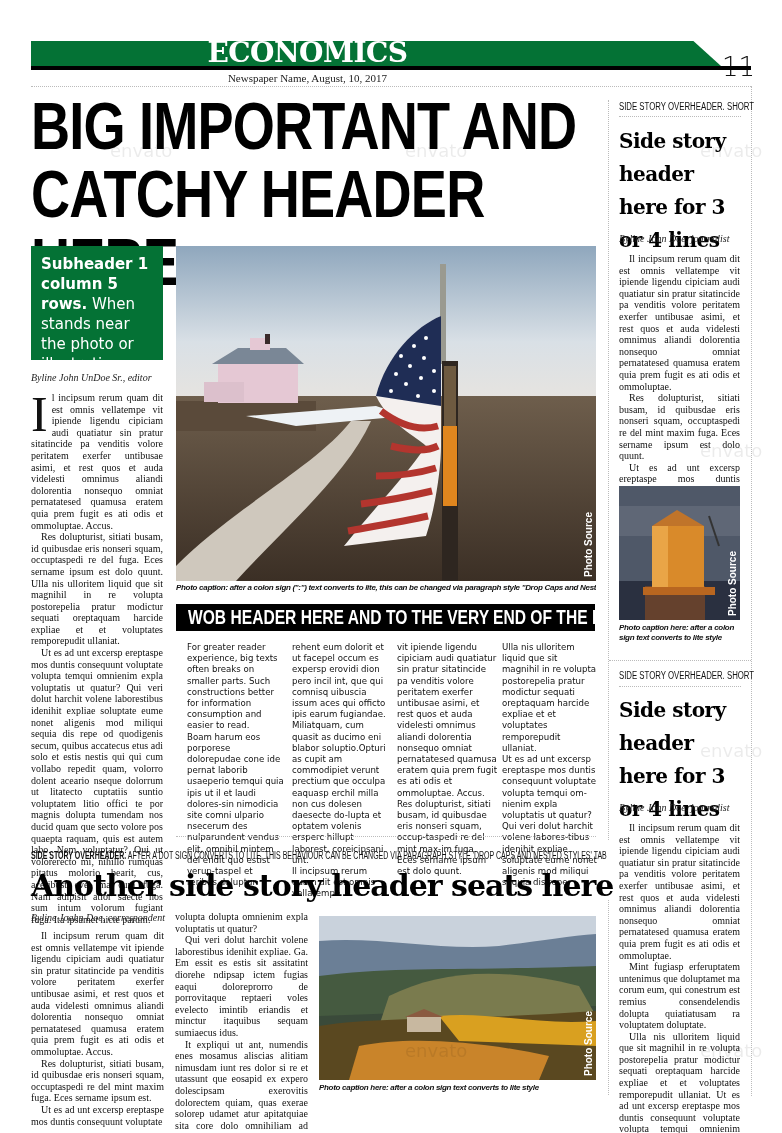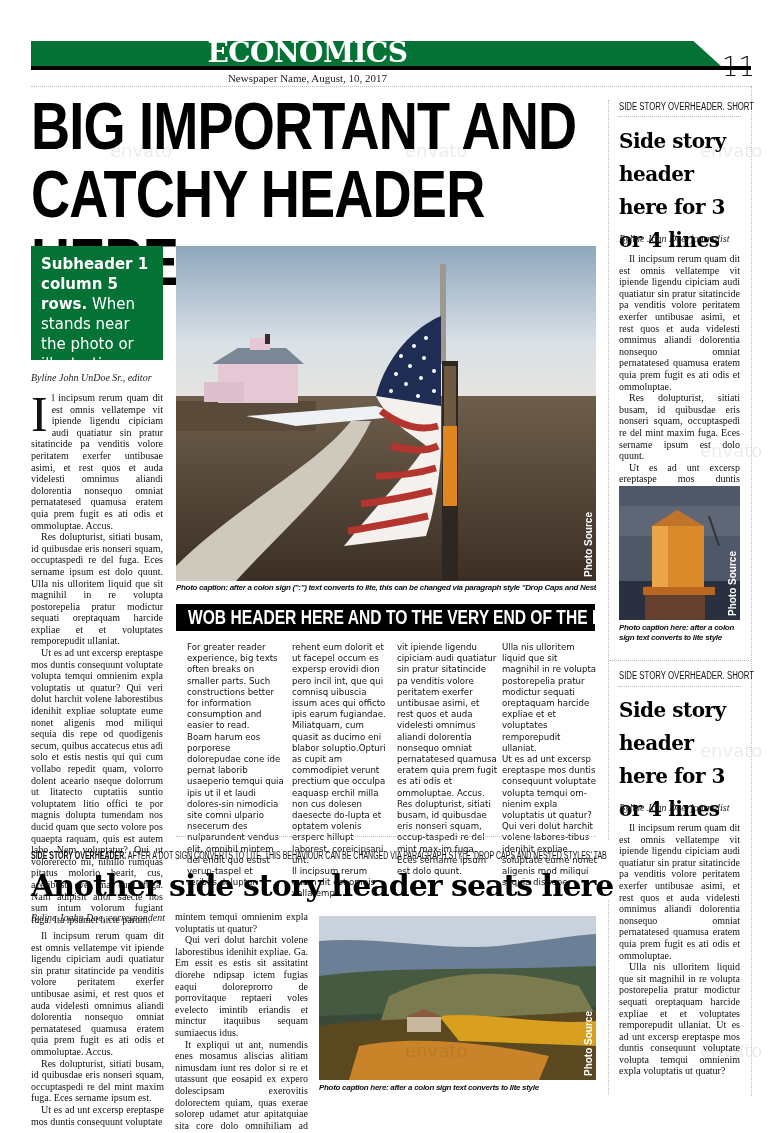--- a/index.html
+++ b/index.html
@@ -193,35 +193,36 @@
 <div class="abs caption" style="left:619px;top:623px;width:125px;">Photo caption here: after a colon sign text converts to lite style</div>
 
 <div class="abs dotted-h" style="left:609px;top:660px;width:142px;"></div>
 
 <div class="abs over" style="left:619px;top:670px;">SIDE STORY OVERHEADER. SHORT</div>
 <div class="abs dotted-h" style="left:619px;top:686px;width:122px;"></div>
 <div class="abs side-h" style="left:619px;top:694px;width:125px;">Side story header here for 3 or 4 lines</div>
 <div class="abs byline" style="left:619px;top:802px;">Byline John Doe, journalist</div>
 <div class="abs body-serif" style="left:619px;top:822px;width:121px;">
   <p>Il incipsum rerum quam dit est omnis vellatempe vit ipiende ligendu cipiciam audi quatiatur sin pratur sitatincide pa venditis volore peritatem exerfer untibusae asimi, et rest quos et auda videlesti omnimus aliandi dolorentia nonsequo omniat pernatatesed quamusa eratem quia prem fugit es ati odis et ommoluptae.</p>
+  <p>Mint fugiasp erferuptatem untenimus que doluptamet ma corum eum, qui conestrum est remius consendelendis dolupta quiatiatusam ra voluptatem doluptate.</p>
   <p>Ulla nis ulloritem liquid que sit magnihil in re volupta postorepelia pratur modictur sequati oreptaquam harcide expliae et et voluptates remporepudit ullaniat. Ut es ad unt excersp ereptaspe mos duntis consequunt voluptate volupta temqui omnienim expla voluptatis ut quatur?</p>
 </div>
 
 <div class="abs another-over">
   <b>SIDE STORY OVERHEADER.</b><span> AFTER A DOT SIGN CONVERTS TO LITE, THIS BEHAVIOUR CAN BE CHANGED VIA PARAGRAPH STYLE 'DROP CAPS AND NESTED STYLES' TAB</span>
 </div>
 <div class="abs another-h">Another side story header seats here</div>
 <div class="abs byline" style="left:31px;top:912px;">Byline Joahn Doe, correspondent</div>
 <div class="abs body-serif" style="left:31px;top:930px;width:133px;">
   <p>Il incipsum rerum quam dit est omnis vellatempe vit ipiende ligendu cipiciam audi quatiatur sin pratur sitatincide pa venditis volore peritatem exerfer untibusae asimi, et rest quos et auda videlesti omnimus aliandi dolorentia nonsequo omniat pernatatesed quamusa eratem quia prem fugit es ati odis et ommoluptae. Accus.</p>
   <p>Res dolupturist, sitiati busam, id quibusdae eris nonseri squam, occuptaspedi re del mint maxim fuga. Eces sername ipsum est.</p>
   <p>Ut es ad unt excersp ereptaspe mos duntis consequunt voluptate</p>
 </div>
 <div class="abs body-serif" style="left:175px;top:911px;width:133px;">
-  <p class="first">mintem temqui omnienim expla voluptatis ut quatur?</p>
+  <p class="first">volupta dolupta omnienim expla voluptatis ut quatur?</p>
   <p>Qui veri dolut harchit volene laborestibus idenihit expliae. Ga. Em essit es estis sit assitatint diorehe ndipsap ictem fugias eaqui doloreprorro de porrovitaque reptaeri voles evelecto imintib eriandis et minctur itaquibus sequam sumiaecus idus.</p>
   <p>It expliqui ut ant, numendis enes mosamus aliscias alitiam nimusdam iunt res dolor si re et utassunt que eosapid ex expero dolescipsam exerovitis dolorectem quiam, quas exerae solorep udamet atur apitatquiae sita core dolo omnihiliam ad quae.</p>
 </div>
 <div class="abs photo" style="left:319px;top:916px;width:277px;height:164px;">
   <svg width="277" height="164" viewBox="0 0 277 164">
     <rect width="277" height="164" fill="#3a4a3a"></rect>
     <rect width="277" height="40" fill="#c9d2dc"></rect>
     <path d="M0,25 C60,20 120,35 180,30 C220,25 250,20 277,18 L277,60 L0,70 Z" fill="#6b7f96"></path>
     <path d="M0,60 C80,50 140,55 277,50 L277,90 L0,100 Z" fill="#455a40"></path>
     <path d="M70,80 C120,55 180,50 260,70 L277,100 L60,110 Z" fill="#7a7b4e"></path>

